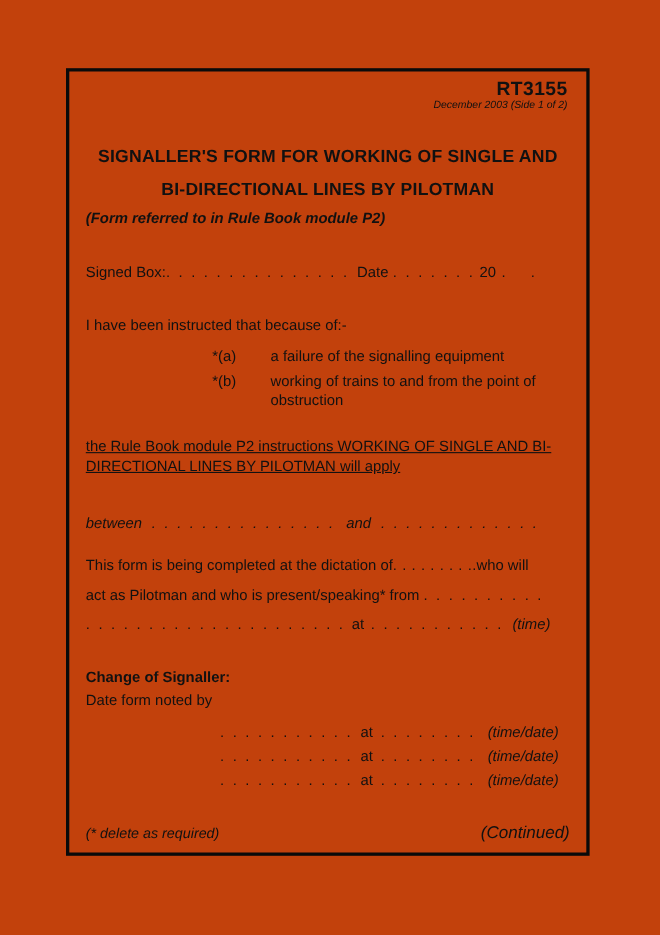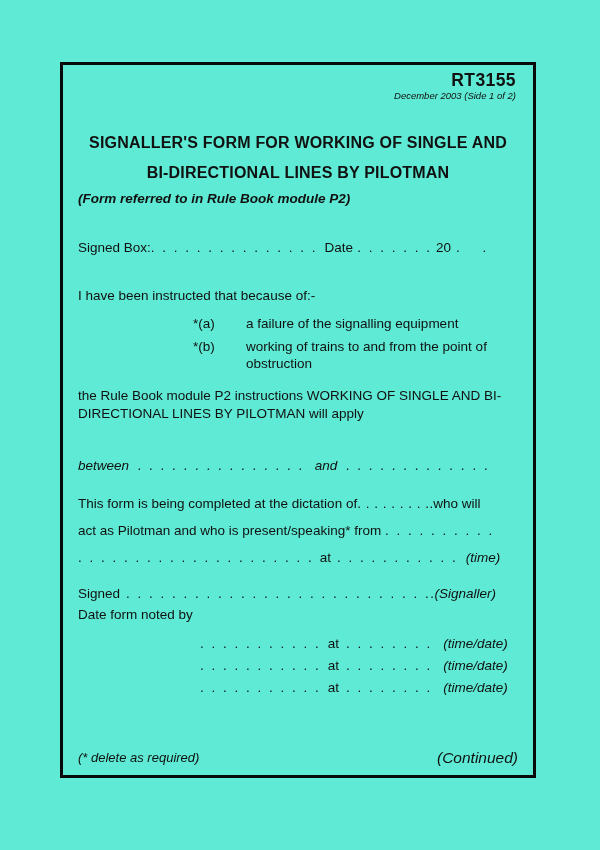--- a/index.html
+++ b/index.html
@@ -1,20 +1,20 @@
 <!DOCTYPE html>
 <html><head>
 <meta charset="utf-8">
 <style>
   html, body { margin: 0; padding: 0; background: #fff; }
   .page {
     position: relative;
     width: 600px;
     height: 850px;
-    background: #5eead4;
+    background: #c2410c;
     font-family: "Liberation Sans", "DejaVu Sans", sans-serif;
     color: #111;
     overflow: hidden;
   }
   .form-border {
     position: absolute;
     left: 60px;
     top: 62px;
     width: 476px;
     height: 716px;
@@ -57,21 +57,21 @@
   .row-signalbox .date-label { margin-left: 7px; margin-right: 4px; }
   .row-signalbox .year-prefix { margin-left: 4px; }
 
   .intro { margin-top: 31px; }
 
   .option-list { margin-top: 11px; }
   .option-item { display: flex; padding-left: 115px; margin-bottom: 6px; }
   .option-marker { width: 53px; flex: 0 0 53px; }
   .option-text { max-width: 276px; }
 
-  .apply-para { margin-top: 9px; line-height: 18px; }
+  .apply-para { margin-top: 19px; line-height: 18px; text-decoration: underline; }
 
   .row-between { margin-top: 34px; font-style: italic; }
   .row-between .and-label { margin: 0 9px 0 10px; }
   .row-between .lbl { margin-right: 9px; }
 
   .dictation { margin-top: 16px; line-height: 27px; }
   .dictation .d-line { white-space: nowrap; overflow: hidden; }
   .dictation .at-label { margin: 0 6px; }
   .dictation .time-label { margin-left: 8px; }
 
@@ -139,24 +139,22 @@
         <span>This form is being completed at the dictation of</span><span class="dots-tight">. . . . . . . . .</span><span>.who will</span>
       </div>
       <div class="d-line">
         <span>act as Pilotman and who is present/speaking* from</span> <span class="dots">. . . . . . . . . .</span>
       </div>
       <div class="d-line">
         <span class="dots">. . . . . . . . . . . . . . . . . . . . .</span><span class="at-label">at</span><span class="dots">. . . . . . . . . . .</span><span class="it time-label">(time)</span>
       </div>
     </div>
 
-    <div class="row-signed nowrap">
-      <span class="lbl">Signed</span><span class="dots">. . . . . . . . . . . . . . . . . . . . . . . . . . .</span><span class="it">.(Signaller)</span>
-    </div>
 
+    <div class="change-heading">Change of Signaller:</div>
     <div class="noted-by">Date form noted by</div>
 
     <div class="noted-rows">
       <div class="noted-row">
         <span class="dots">. . . . . . . . . . .</span><span class="at-label">at</span><span class="dots">. . . . . . . .</span><span class="it timedate">(time/date)</span>
       </div>
       <div class="noted-row">
         <span class="dots">. . . . . . . . . . .</span><span class="at-label">at</span><span class="dots">. . . . . . . .</span><span class="it timedate">(time/date)</span>
       </div>
       <div class="noted-row">

